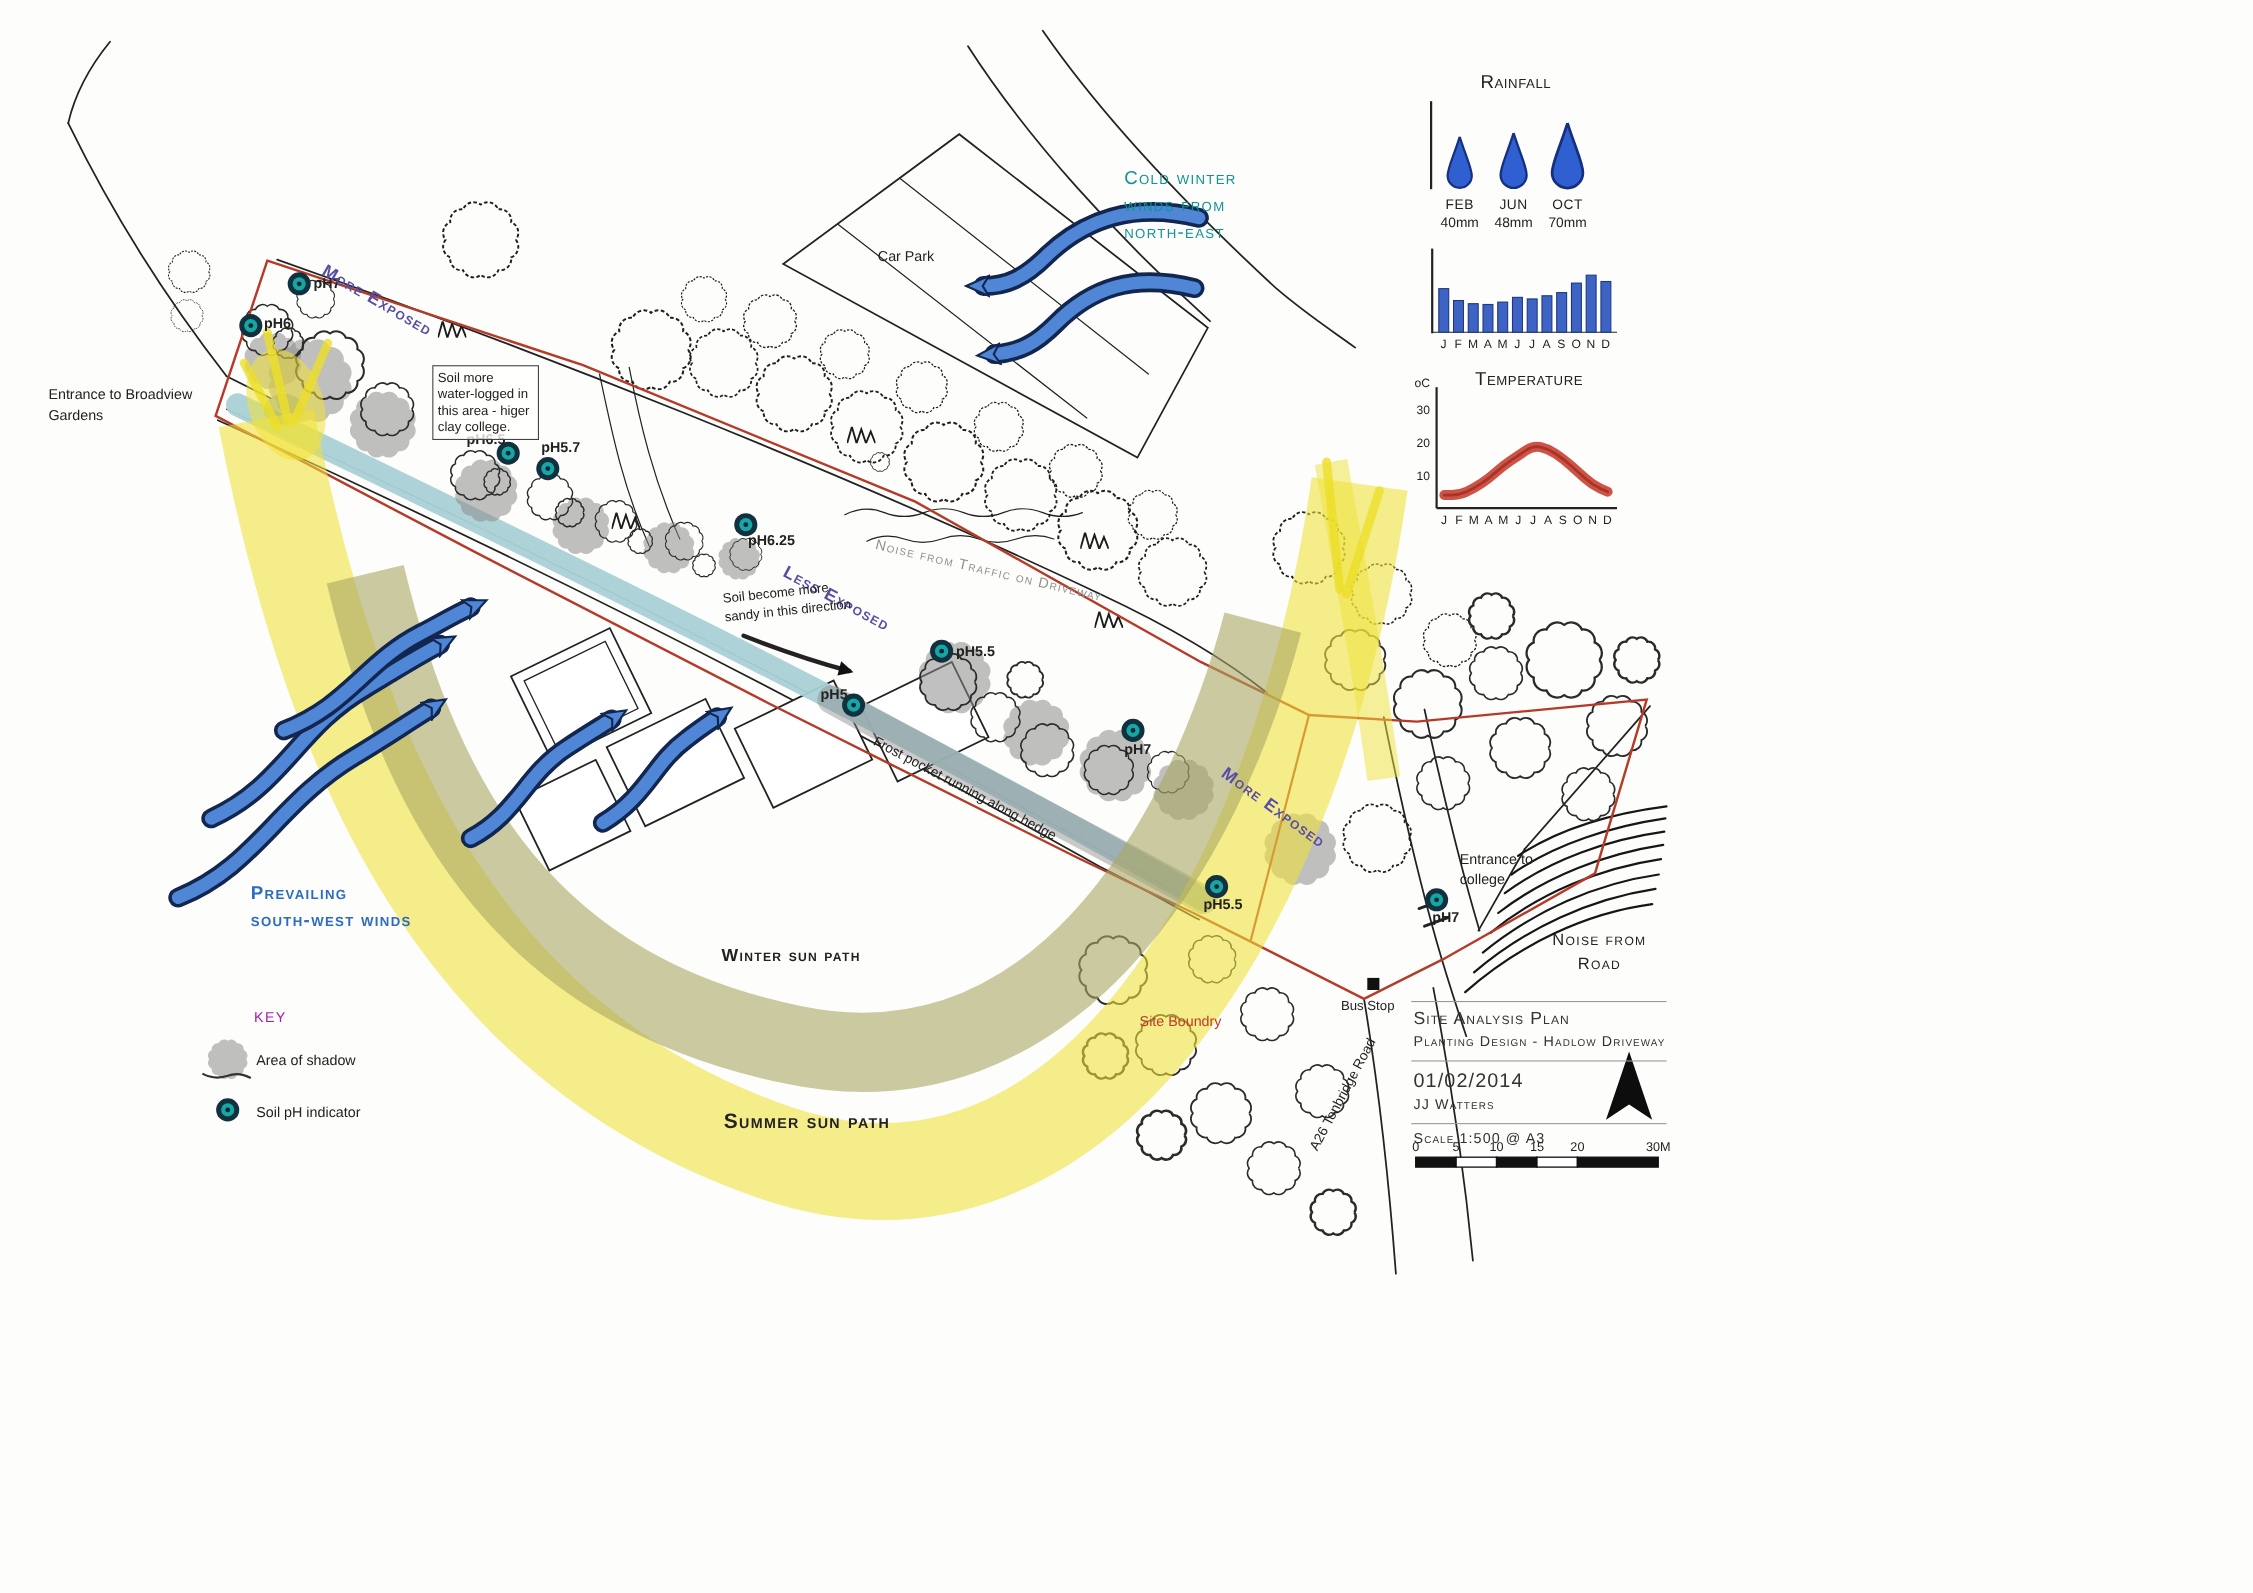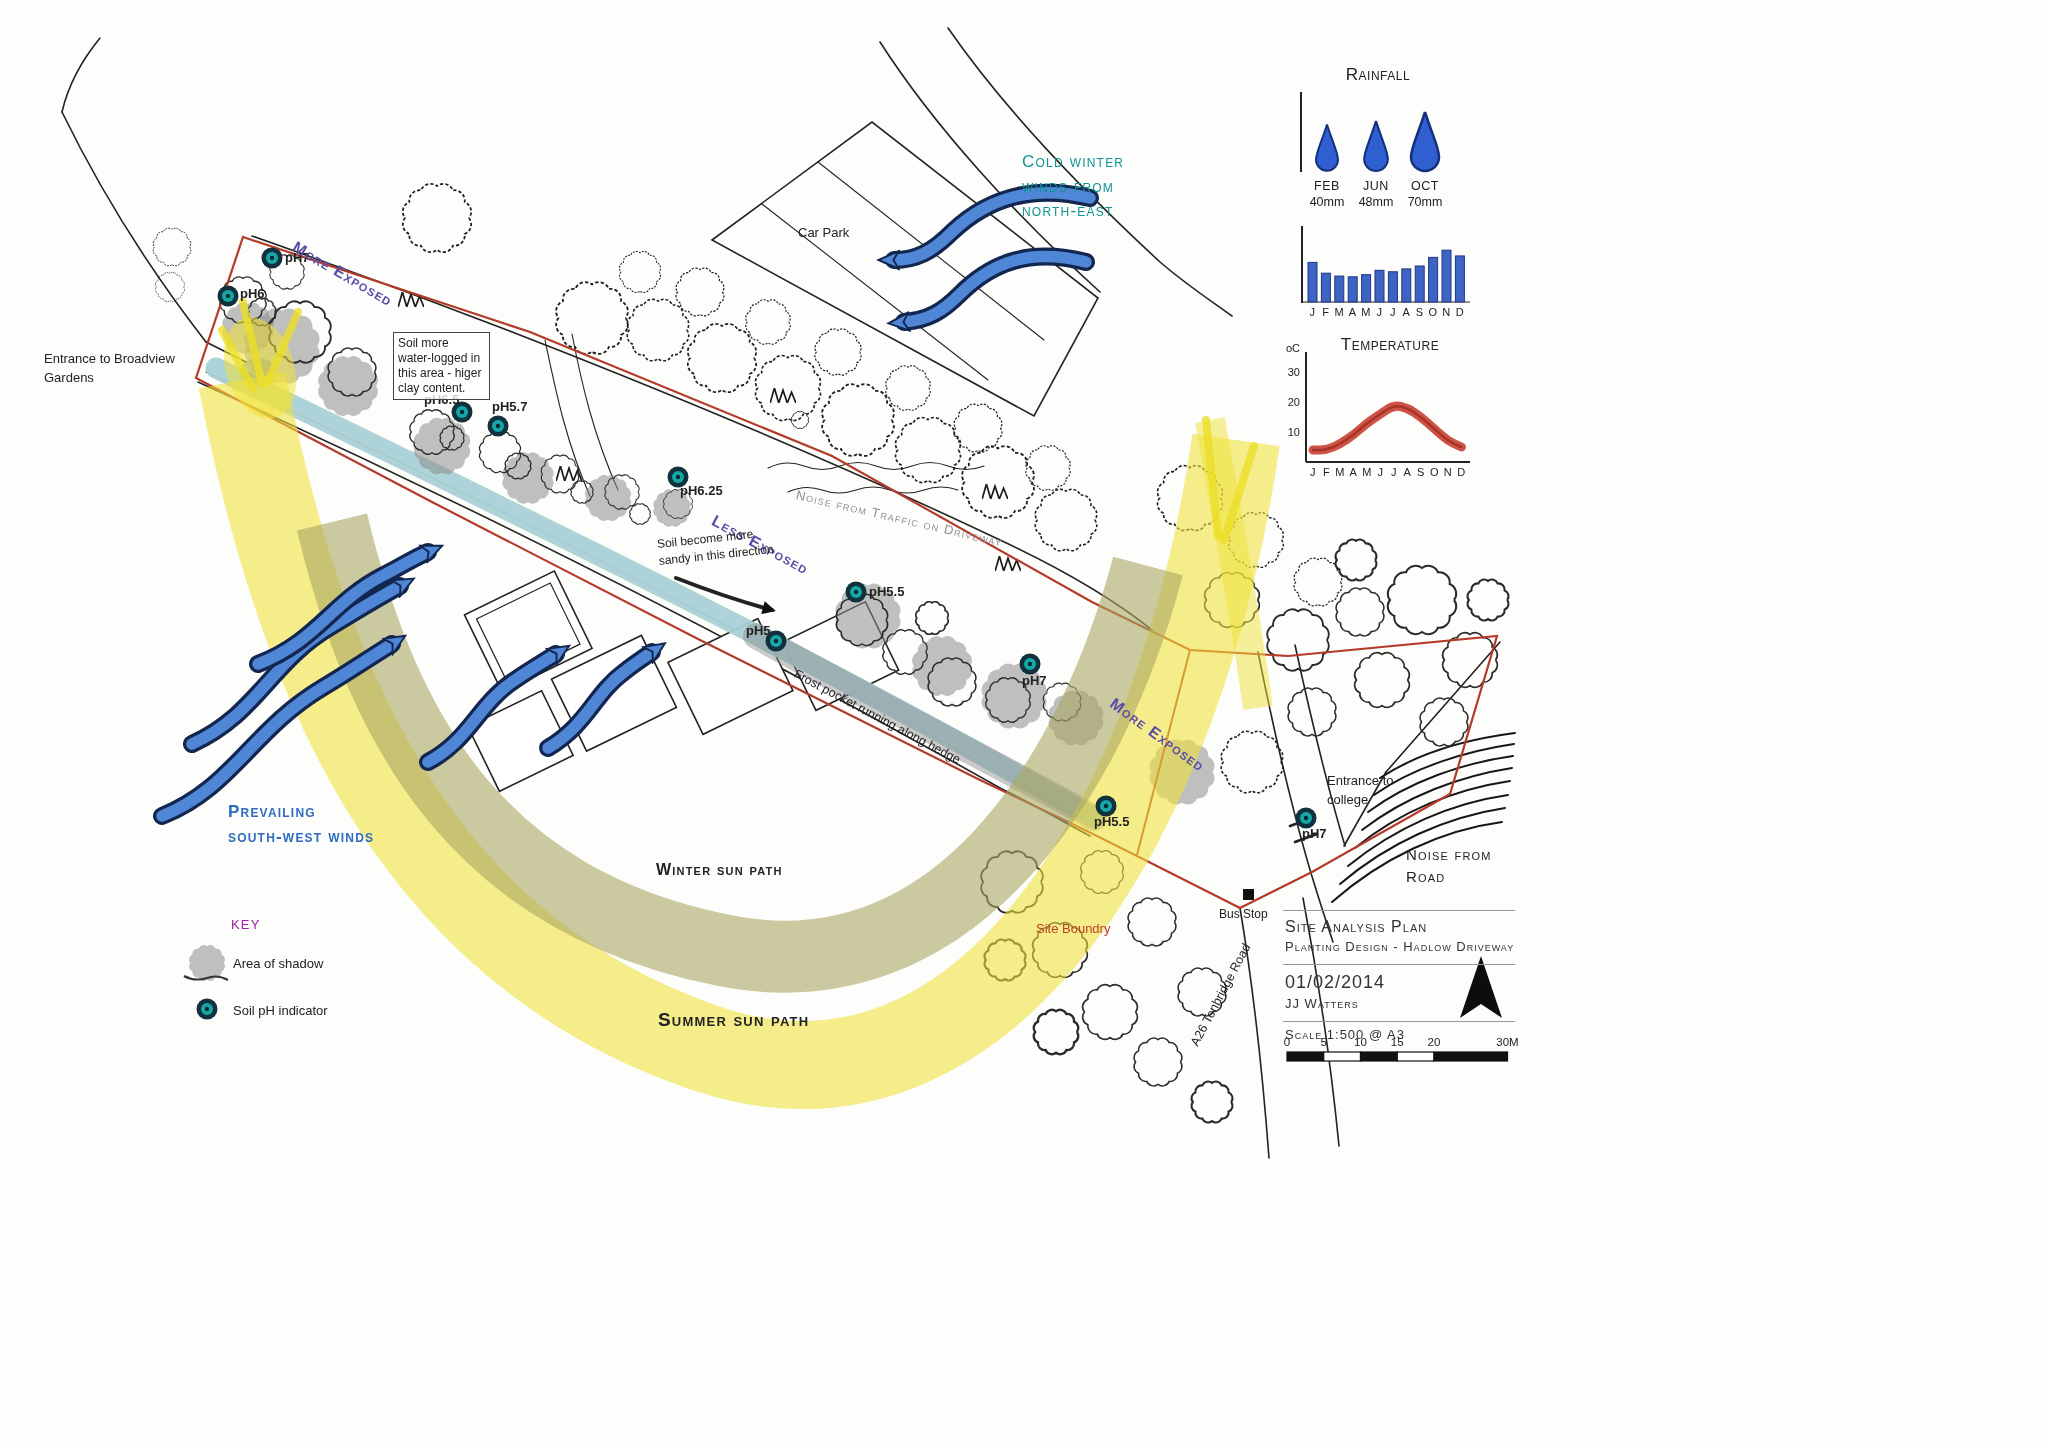--- a/index.html
+++ b/index.html
@@ -390,21 +390,21 @@
 </div>
 
 <div class="lbl caps purple rot" style="left:294px;top:234px;font-size:16px;transform:rotate(30deg)">More Exposed</div>
 
 <div class="lbl caps purple rot" style="left:713px;top:508px;font-size:16px;transform:rotate(28deg)">Less Exposed</div>
 
 <div class="lbl caps purple rot" style="left:1112px;top:690px;font-size:16px;transform:rotate(36deg)">More Exposed</div>
 
 <div class="lbl caps grayl rot" style="left:796px;top:486px;font-size:13px;transform:rotate(13deg)">Noise from Traffic on Driveway</div>
 
-<div class="lbl soilbox" style="left:393px;top:332px">Soil more water-logged in this area - higer clay content.</div>
+<div class="lbl soilbox" style="left:393px;top:332px">Soil more water-logged in this area - higer clay college.</div>
 
 <div class="lbl wrapbox rot" style="left:658px;top:536px;width:128px;font-size:12px;transform:rotate(-6deg)">Soil become more sandy in this direction</div>
 
 <div class="lbl rot" style="left:795px;top:664px;font-size:12.5px;transform:rotate(28deg)">Frost pocket running along hedge</div>
 
 <div class="lbl caps blue" style="left:228px;top:800px;font-size:17px">
   <div>Prevailing</div>
   <div>south-west winds</div>
 </div>
 
@@ -416,21 +416,21 @@
 
 <div class="lbl" style="left:1219px;top:906px;font-size:12px">Bus Stop</div>
 
 <div class="lbl rot" style="left:1194px;top:1036px;font-size:12.5px;transform:rotate(-62deg)">A26 Tonbridge Road</div>
 
 <div class="lbl" style="left:1327px;top:772px;font-size:13px">
   <div>Entrance to</div>
   <div>college</div>
 </div>
 
-<div class="lbl caps" style="left:1406px;top:844px;font-size:15px;width:96px;text-align:left;white-space:normal">
+<div class="lbl caps" style="left:1406px;top:844px;font-size:15px;width:96px;text-align:center;white-space:normal">
   <div>Noise from</div>
   <div>Road</div>
 </div>
 
 <div class="lbl caps" style="left:231px;top:916px;font-size:13px;color:#a21caf">KEY</div>
 <div class="lbl" style="left:233px;top:955px;font-size:13px">Area of shadow</div>
 <div class="lbl" style="left:233px;top:1002px;font-size:13px">Soil pH indicator</div>
 
 <div class="lbl tb" style="left:1283px;top:910px;width:232px">
   <div class="tb-sec">

